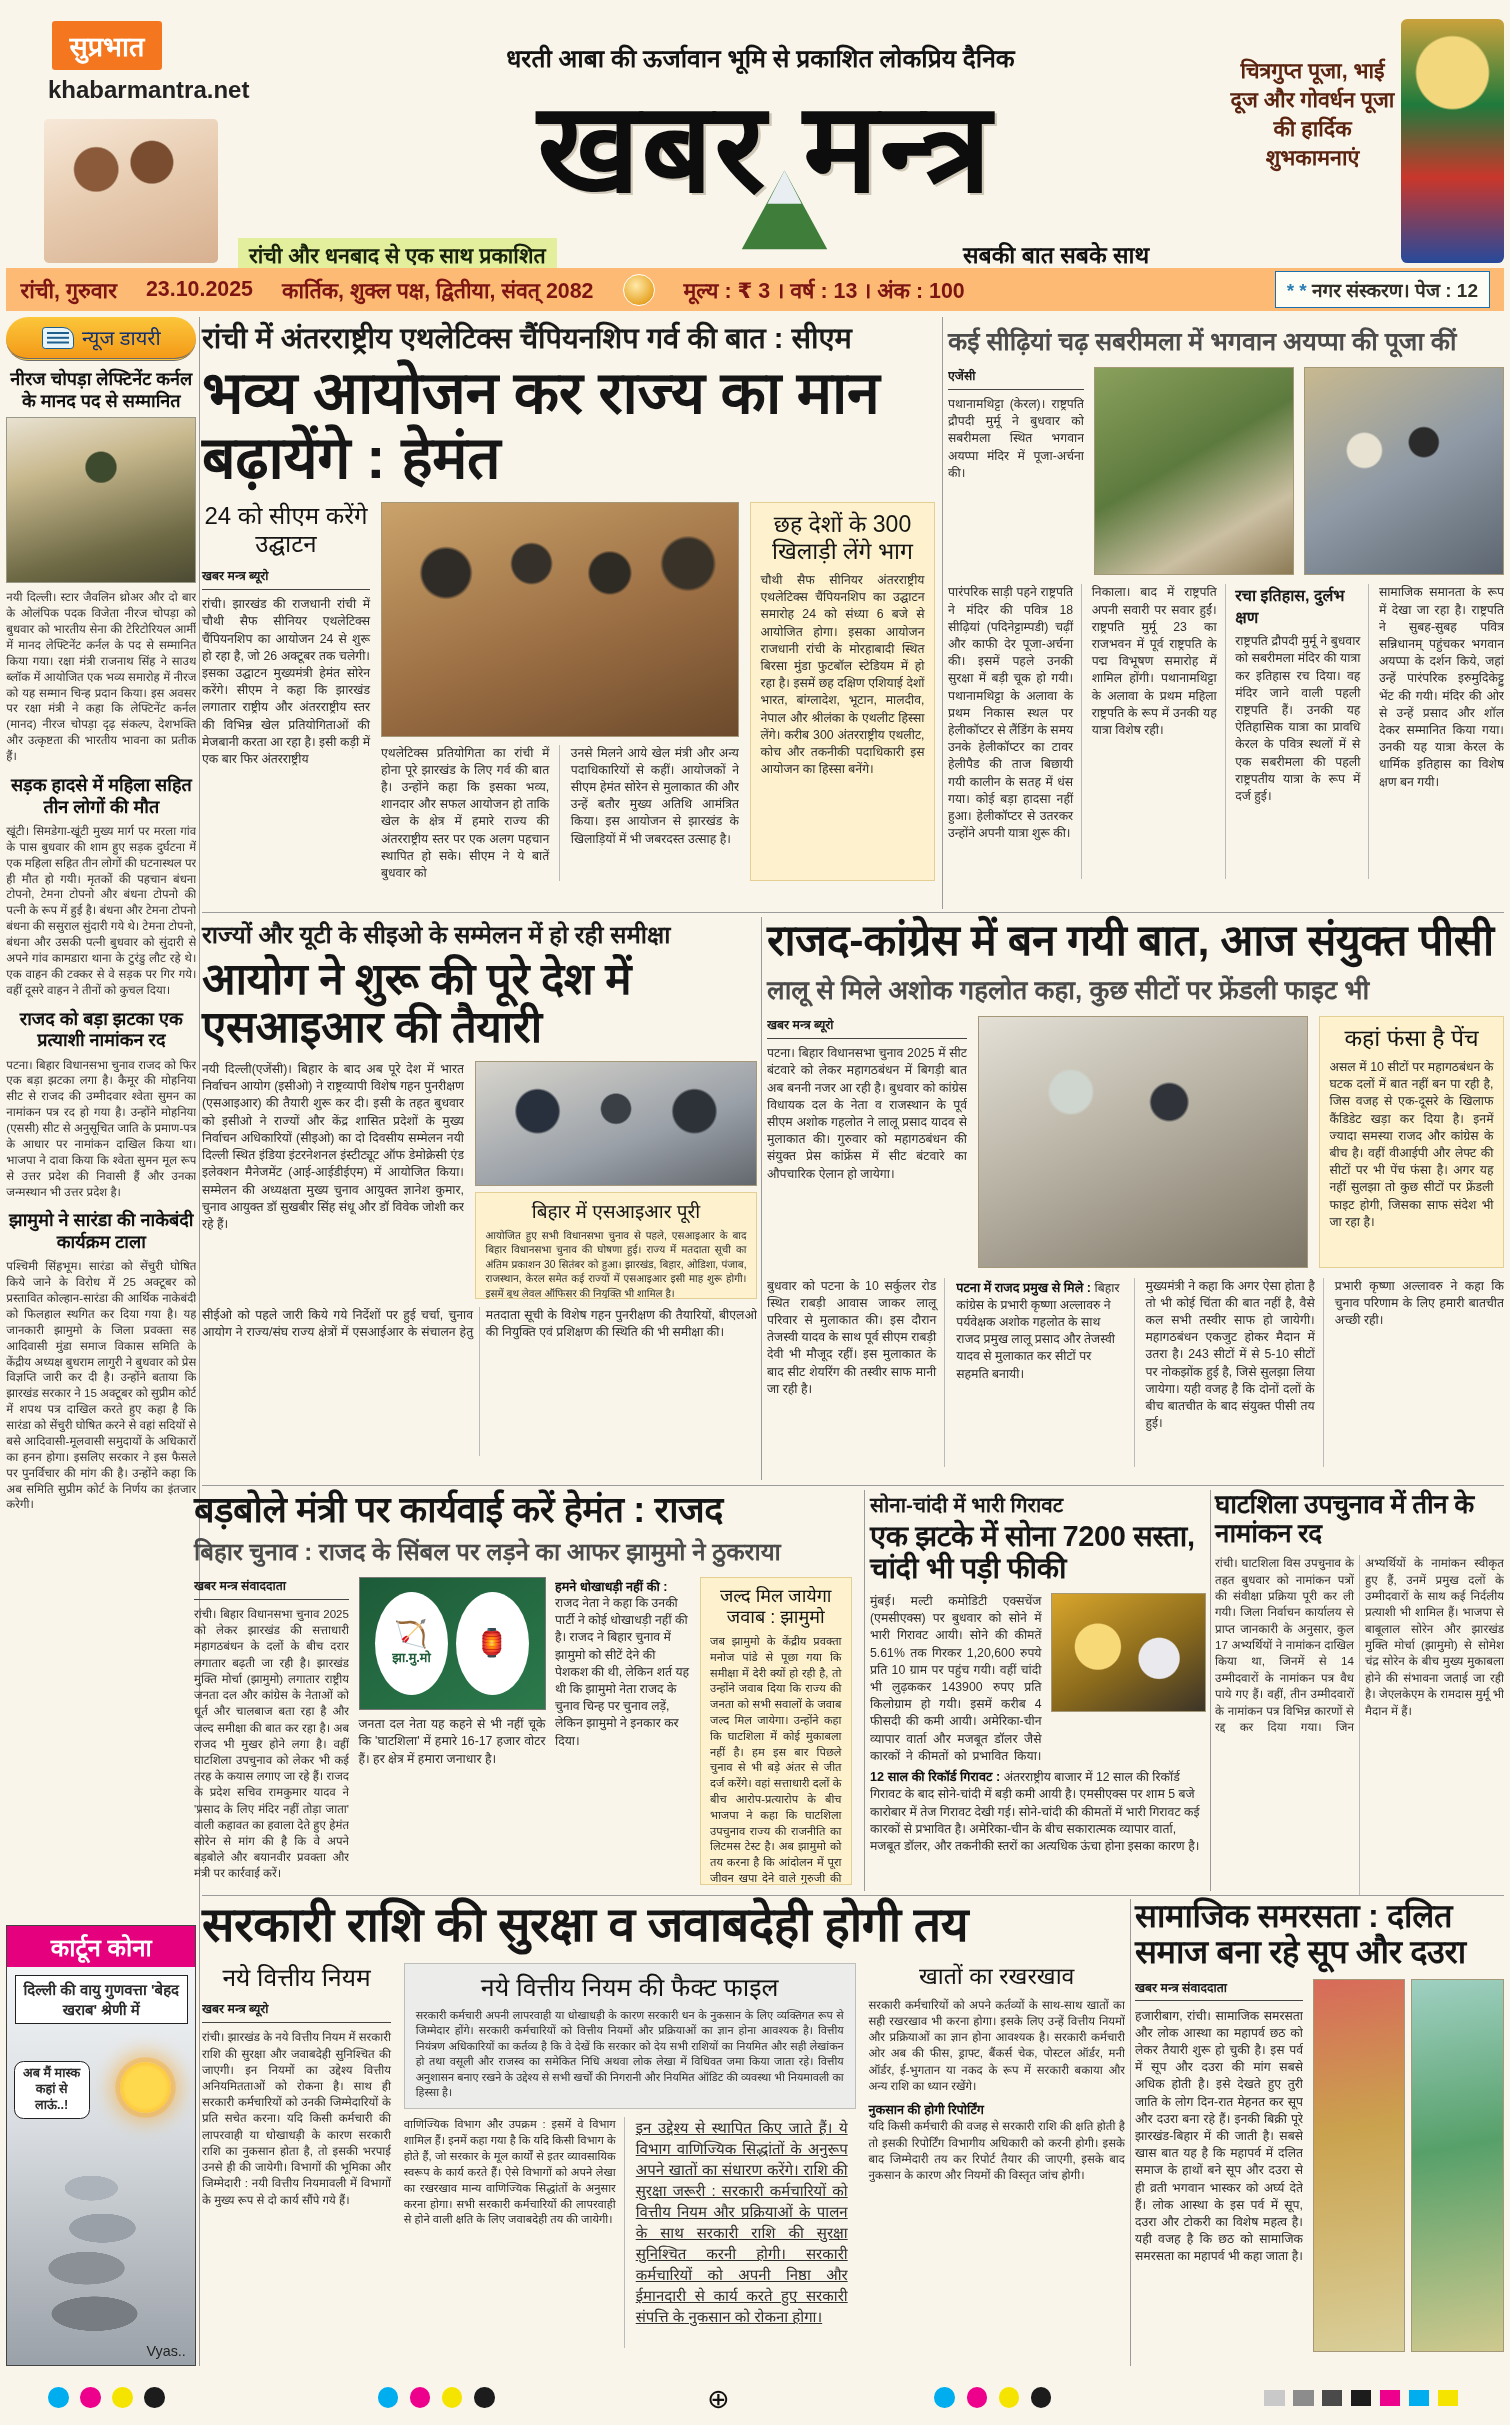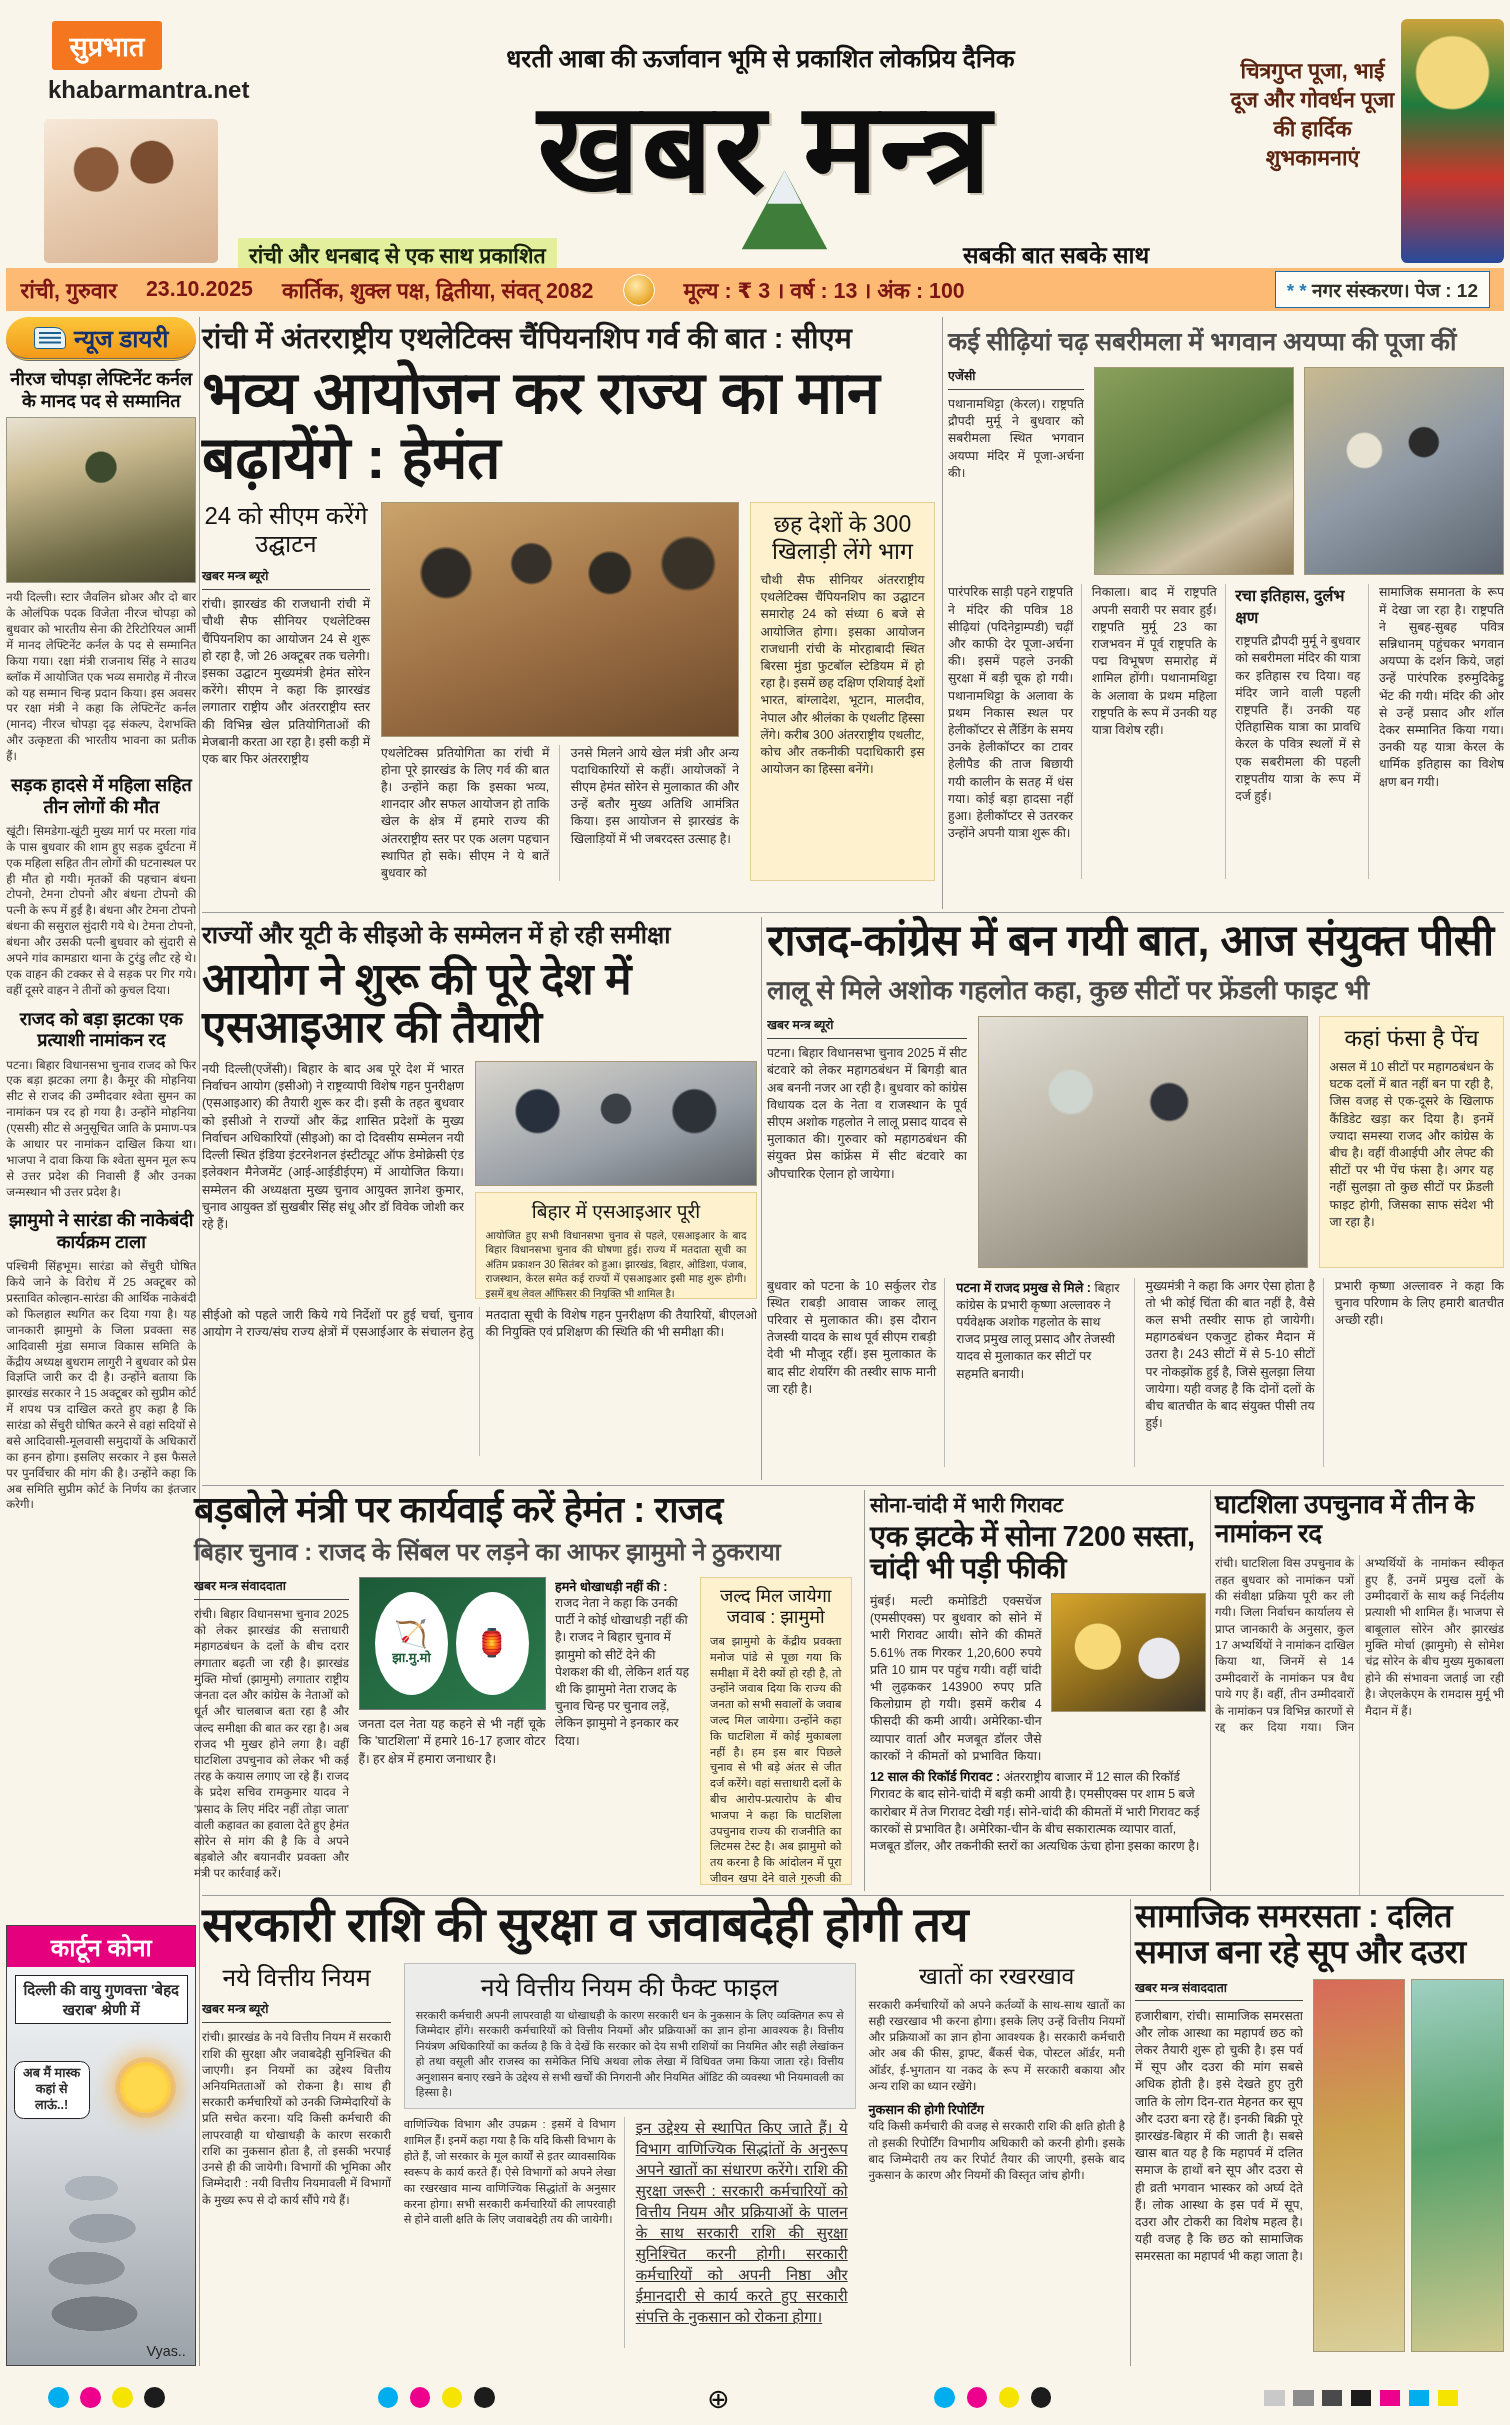--- a/index.html
+++ b/index.html
@@ -52,21 +52,21 @@
   .sidebar { left:6.3px; top:317px; width:190px; height:2049px; display:flex;
     flex-direction:column; overflow:hidden; }
   .diary-badge { height:44px; border-radius:22px; flex:none;
     background:linear-gradient(180deg,#fbc63a,#f49a18);
     display:flex; align-items:center; justify-content:center; gap:8px;
     border-bottom:3.2px double #6b6b6b; margin-bottom:8px; }
   .diary-badge .news-ic { width:32px; height:22px; background:#e8f4f8; border:1.6px solid #1c5f8f;
     border-radius:3.2px 11px 3.2px 3.2px; position:relative; }
   .diary-badge .news-ic::after { content:""; position:absolute; left:4px; top:4px; right:4px;
     height:2.4px; background:#1c5f8f; box-shadow:0 4.8px 0 #1c5f8f, 0 9.5px 0 #1c5f8f; }
-  .diary-title { font-size:24px; font-weight:700; color:#15306e; }
+  .diary-title { font-size:20px; font-weight:400; color:#15306e; }
   .sb-item { margin-bottom:11px; }
   .sb-head { font-size:18px; font-weight:900; color:#121212; line-height:1.2;
     text-align:center; margin-bottom:4.8px; }
   .sb-photo { width:100%; height:166px; border:0.8px solid #998; margin:3.2px 0 6.3px 0;
     background:
       radial-gradient(circle at 50% 30%, #3d4a2e 0 10%, transparent 11%),
       linear-gradient(165deg,#e9e2d2 0%,#c9b98f 30%,#6e6a45 75%,#4c4a33 100%); }
   .sb-body { font-size:11.6px; line-height:1.37; text-align:justify; color:#333; }
   .cartoon { margin-top:auto; border:0.8px solid #444; background:#fff; flex:none; height:441px;
     display:flex; flex-direction:column; }

